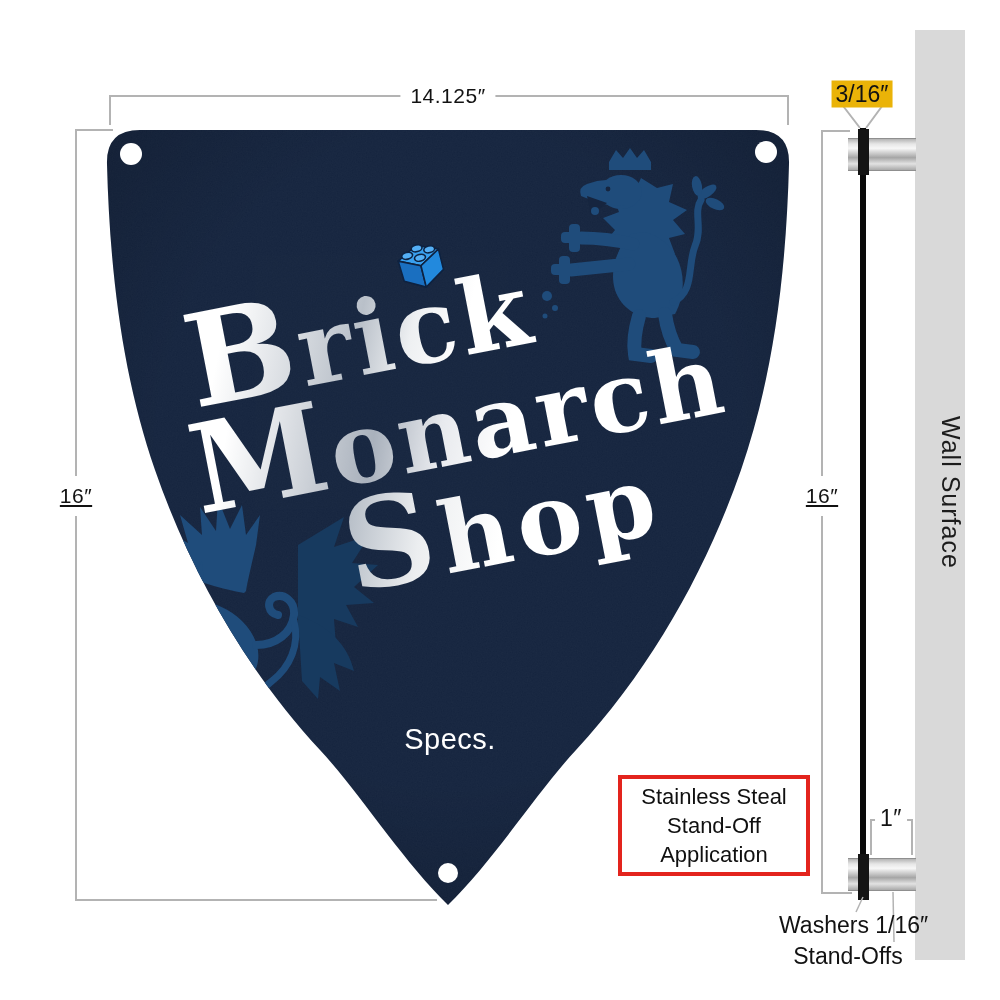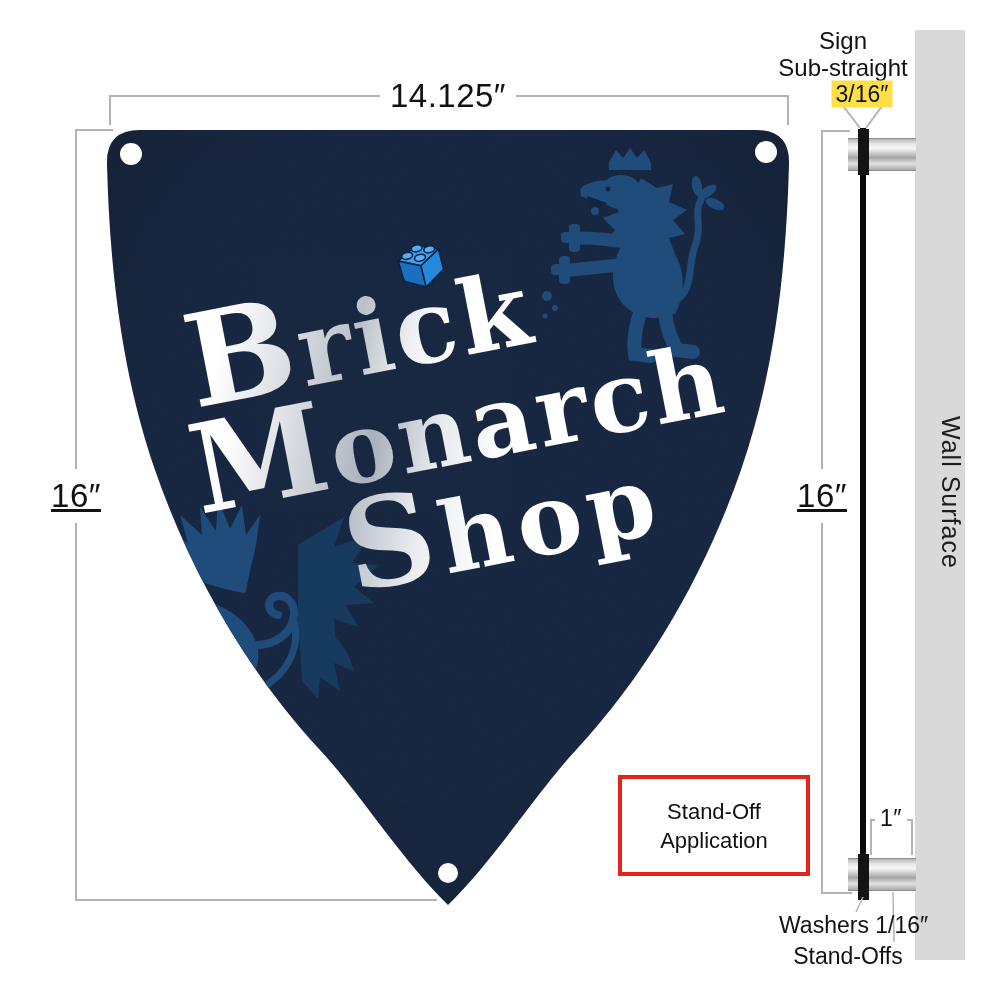--- a/index.html
+++ b/index.html
@@ -14,21 +14,21 @@
   html,body{margin:0;padding:0;background:#fff;}
   #canvas{
     position:relative;width:1000px;height:1000px;background:#fff;overflow:hidden;
     font-family:"Liberation Sans","DejaVu Sans",sans-serif;color:var(--text-black);
   }
   .abs{position:absolute;}
   
   .dim{position:absolute;background:var(--dim-gray);}
   .dim-label{
     position:absolute;transform:translate(-50%,-50%);background:#fff;
-    font-size:33px;letter-spacing:.5px;color:var(--text-black);white-space:nowrap;
+    font-size:21px;letter-spacing:.5px;color:var(--text-black);white-space:nowrap;
     padding:2px 10px;text-align:center;
   }
   .dim-label.v{padding:8px 3px;text-decoration:underline;}
   .small-label{font-size:23px;line-height:27px;color:var(--text-black);}
   
   .cylinder{
     position:absolute;left:848px;width:68px;height:31px;
     background:linear-gradient(180deg,#b4b4b4 0%,#e6e6e6 16%,#f7f7f7 30%,#cccccc 46%,#a6a6a6 60%,#e2e2e2 80%,#a9a9a9 100%);
     border-top:1px solid #8f8f8f;border-bottom:1px solid #8f8f8f;
   }
@@ -167,20 +167,21 @@
       <ellipse cx="45" cy="16" rx="5.5" ry="3.4" fill="#54aff5"></ellipse>
     </g>
   </svg>
 
   <div id="title-block" style="z-index:2;">
     <span class="t-line" id="t1">Brick</span>
     <span class="t-line" id="t2">Monarch</span>
     <span class="t-line" id="t3">Shop</span>
   </div>
   <div id="subtitle" style="z-index:2;">
+    <div>Specs.</div>
   </div>
 
   <div id="wall" style="z-index:1;"></div>
   <div id="wall-label" style="z-index:2;">Wall Surface</div>
 
   <div id="sign-edge" style="z-index:2;"></div>
   <div class="cylinder" style="top:138px;z-index:2;"></div>
   <div class="cylinder" style="top:858px;z-index:2;"></div>
   <div class="washer" style="top:129px;z-index:3;"></div>
   <div class="washer" style="top:854px;z-index:3;"></div>
@@ -209,29 +210,26 @@
     <g stroke="#b3b3b3" stroke-width="2" fill="none">
       <path d="M837 86 L837 98 L860 128"></path>
       <path d="M888 86 L888 98 L866 128"></path>
     </g>
     <g stroke="#b3b3b3" stroke-width="1.5" fill="none">
       <path d="M856 912 L863 897"></path>
       <path d="M893 892 L894 942"></path>
     </g>
   </svg>
 
-  <div class="small-label" style="position:absolute;left:843px;top:27px;transform:translateX(-50%);text-align:center;font-size:24px;z-index:4;">
-    <div>Sign</div>
-    <div>Sub-straight</div>
-  </div>
-
-  <div class="small-label" style="position:absolute;left:862px;top:94px;transform:translate(-50%,-50%);background:#fde047;padding:0 4px;z-index:4;">3/16″</div>
+
+  <div class="small-label" style="position:absolute;left:862px;top:94px;transform:translate(-50%,-50%);background:#eab308;padding:0 4px;z-index:4;">3/16″</div>
 
   <div class="small-label" style="position:absolute;left:758px;top:912px;width:128px;text-align:right;white-space:nowrap;z-index:4;margin-left:21px;">Washers 1/16″</div>
 
   <div class="small-label" style="position:absolute;left:848px;top:956px;transform:translate(-50%,-50%);white-space:nowrap;z-index:4;">Stand-Offs</div>
 
   <div id="callout" style="z-index:4;">
+    <div>Stainless Steal</div>
     <div>Stand-Off</div>
     <div>Application</div>
   </div>
 
 </div>
 
 </body></html>

